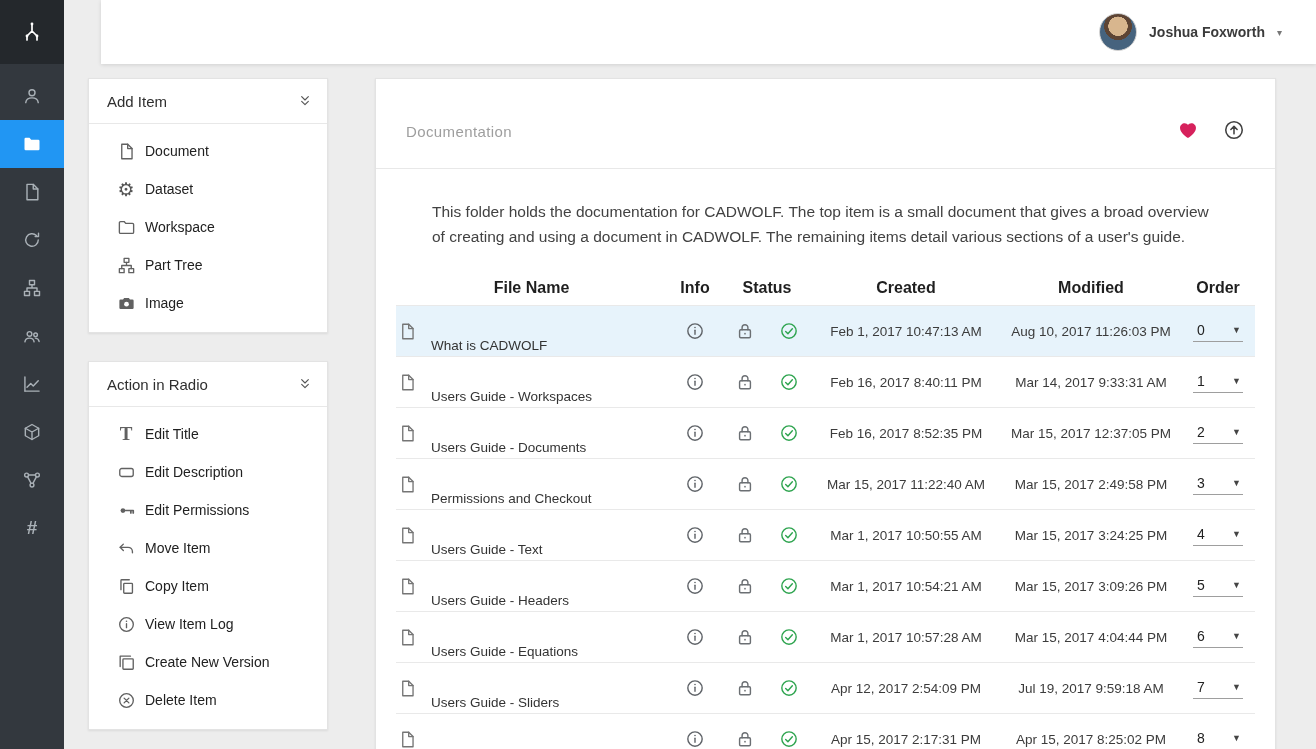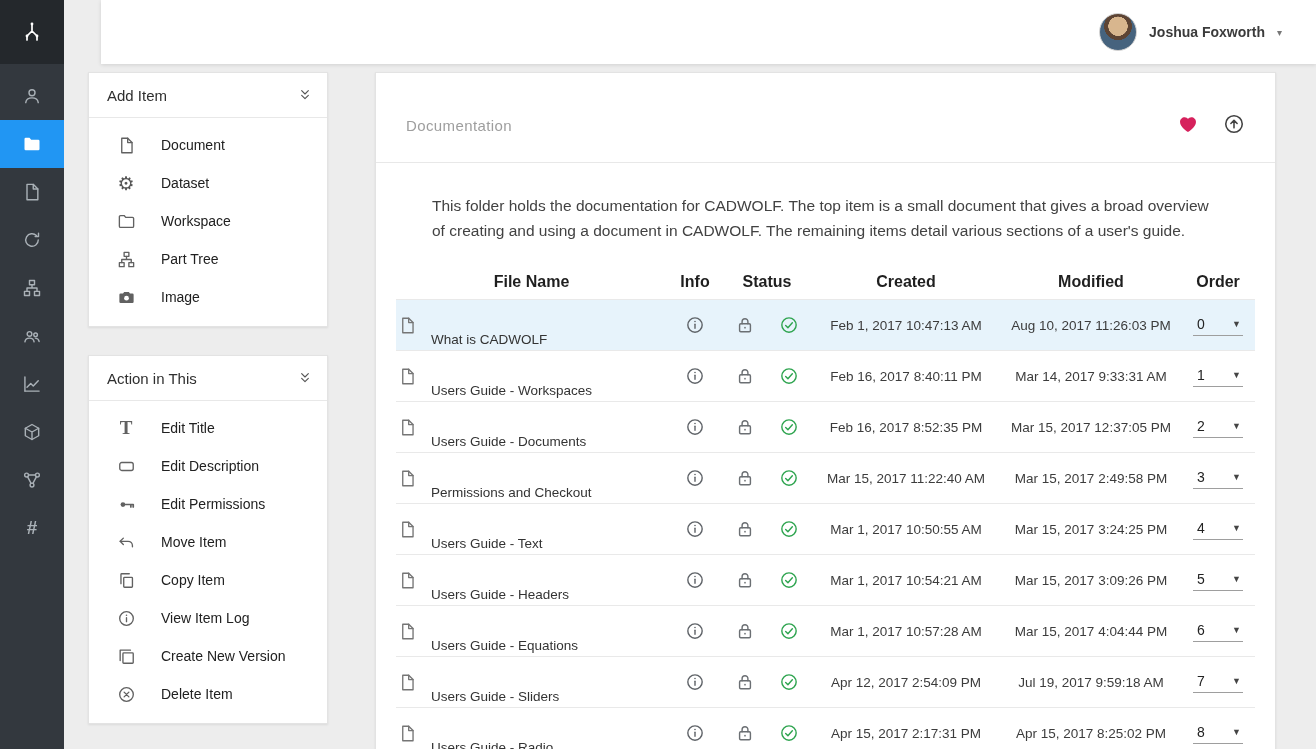--- a/index.html
+++ b/index.html
@@ -19,30 +19,30 @@
   .hash-glyph { font-size:19px; font-weight:bold; }
 
   
   .main { flex:1; display:flex; flex-direction:column; min-width:0; }
   .topbar { height:64px; background:#fff; box-shadow:0 1px 4px rgba(0,0,0,.12); display:flex; align-items:center; justify-content:flex-end; padding:0 34px; z-index:5;margin-left:37px; }
   .user-menu { display:flex; align-items:center; gap:12px; cursor:pointer; }
   .avatar { width:38px; height:38px; border-radius:50%; background:radial-gradient(circle at 50% 34%, #d8b68e 0 32%, #5d4434 33% 46%, #46637e 47% 100%); border:1px solid #d0d0d0; }
   .user-name { font-size:14px; font-weight:bold; color:#3b3b3b; }
   .menu-caret { font-size:10px; color:#777; }
 
-  .content { flex:1; display:flex; padding:8px 40px 0 24px; gap:47px; align-items:flex-start; overflow:hidden; }
+  .content { flex:1; display:flex; padding:14px 40px 0 24px; gap:47px; align-items:flex-start; overflow:hidden; }
 
   
   .left-col { width:240px; flex:0 0 240px; display:flex; flex-direction:column; gap:28px; }
   .panel { background:#fff; border:1px solid #e3e3e3; box-shadow:0 1px 2px rgba(0,0,0,.08); }
   .panel-head { height:45px; display:flex; align-items:center; justify-content:space-between; padding:0 14px 0 18px; border-bottom:1px solid #e8e8e8; }
   .panel-title { font-size:15px; color:#2f2f2f; }
   .panel-head svg { width:16px; height:16px; color:#555; cursor:pointer; }
   .panel-list { padding:8px 0 10px; }
-  .pitem { display:flex; align-items:center; height:38px; padding:0 14px 0 26px; gap:24px; cursor:pointer; }
+  .pitem { display:flex; align-items:center; height:38px; padding:0 14px 0 26px; gap:8px; cursor:pointer; }
   .pitem .ic { width:22px; display:flex; justify-content:center; align-items:center; color:#616161; }
   .pitem .ic svg { width:19px; height:19px; }
   .pitem .lbl { font-size:14px; color:#212121; }
   .t-glyph { font-family:"Liberation Serif", serif; font-size:19px; font-weight:bold; color:#616161; }
   .gear-glyph { font-size:19px; color:#555; line-height:1; }
 
   
   .doc-card { flex:1; background:#fff; border:1px solid #e3e3e3; box-shadow:0 1px 2px rgba(0,0,0,.08); min-width:0; height:1200px; }
   .doc-head { height:74px; display:flex; align-items:center; justify-content:space-between; padding:0 30px 0 30px; border-bottom:1px solid #e8e8e8;margin-top:16px; }
   .doc-title { font-size:15px; color:#9e9e9e; letter-spacing:.4px; }
@@ -219,21 +219,21 @@
                     <circle cx="12" cy="12.8" r="3" style="fill:#fff;stroke:none"></circle>
                   </svg>
                 </span>
               <span class="lbl">Image</span>
             </div>
           </div>
         </section>
 
         <section class="panel">
           <div class="panel-head">
-            <span class="panel-title">Action in This</span>
+            <span class="panel-title">Action in Radio</span>
             <svg viewBox="0 0 24 24">
                 <path d="M7 5.5l5 5 5-5M7 12.5l5 5 5-5"></path>
               </svg>
           </div>
           <div class="panel-list">
             <div class="pitem">
               <span class="ic">
                   <span class="t-glyph">T</span>
                 </span>
               <span class="lbl">Edit Title</span>

